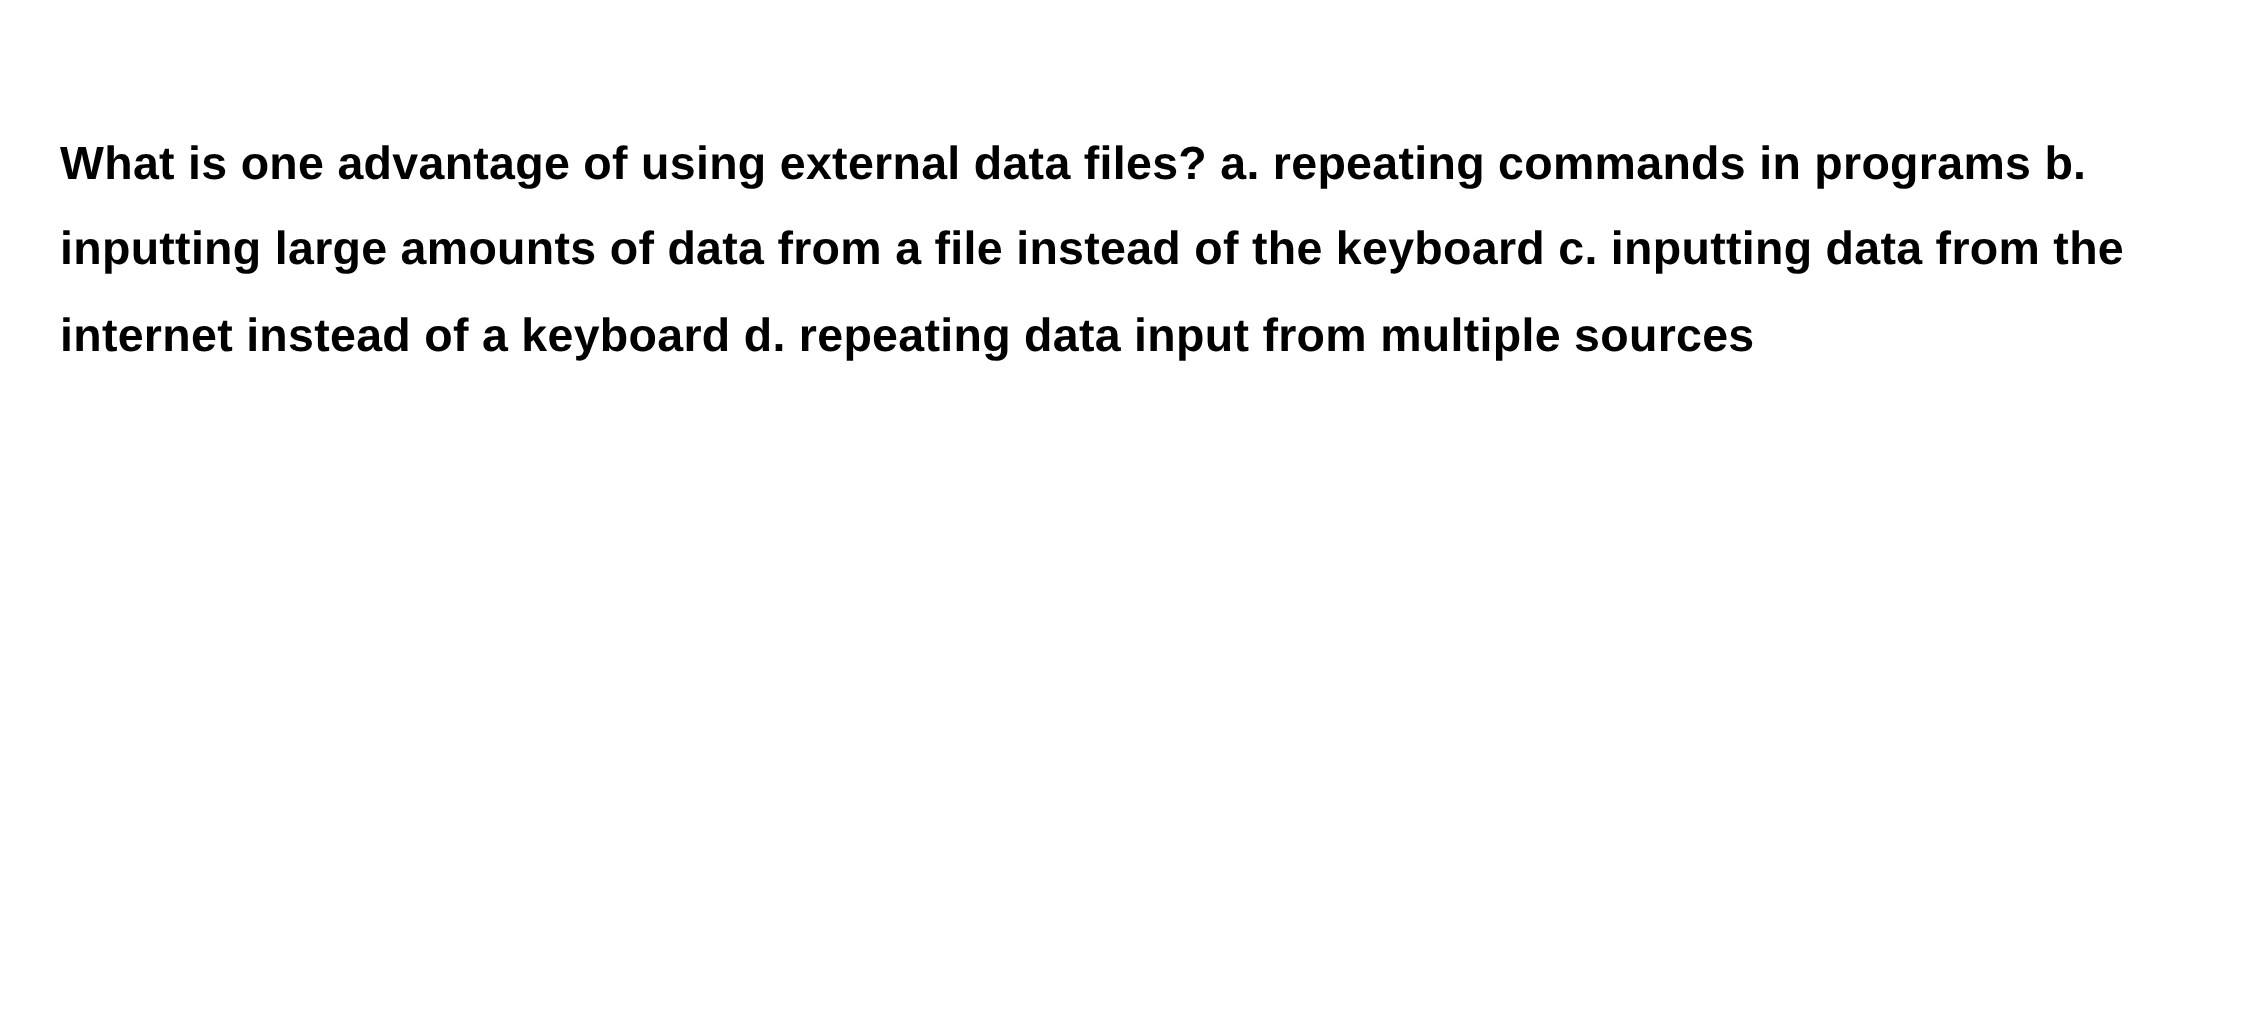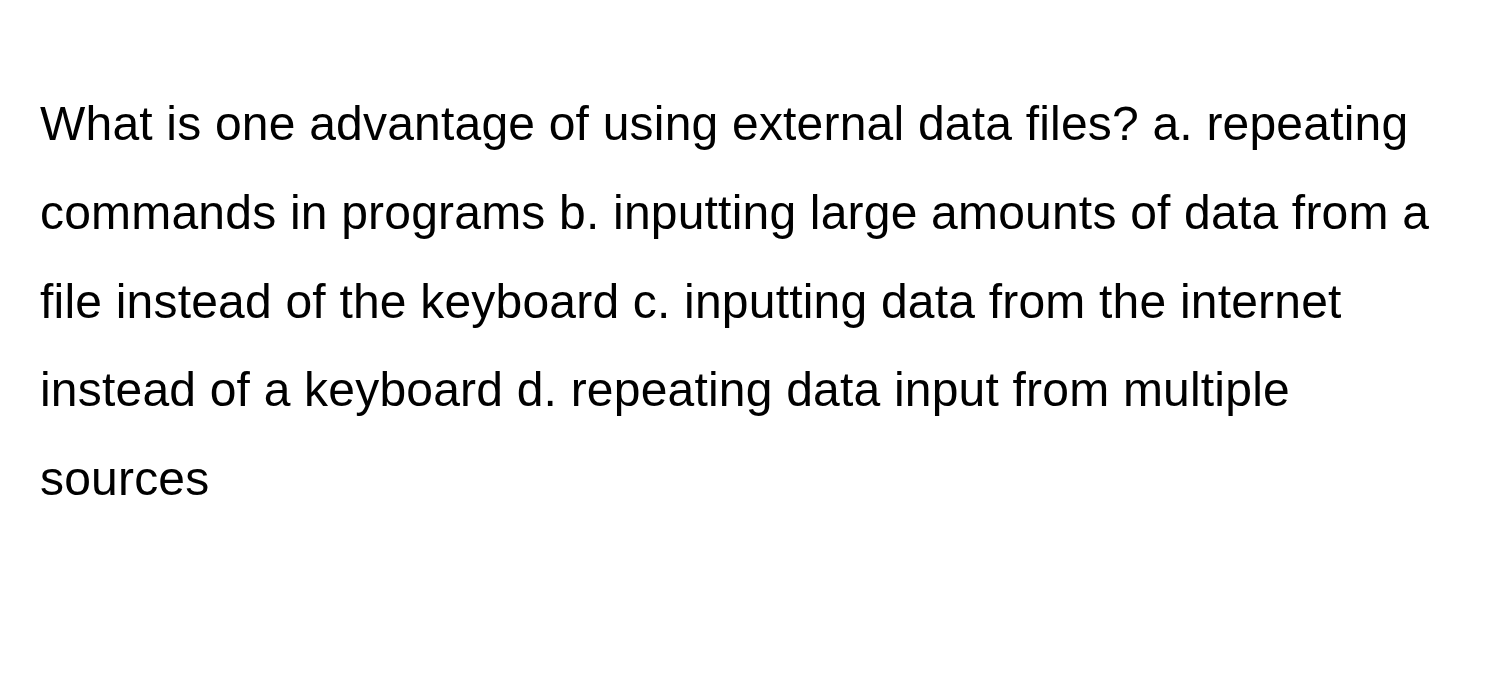--- a/index.html
+++ b/index.html
@@ -8,23 +8,23 @@
       box-sizing: border-box;
     }
     body {
       font-family: -apple-system, BlinkMacSystemFont, "Segoe UI", Helvetica, Arial, sans-serif;
       background: #ffffff;
       width: 1500px;
       height: 688px;
       padding: 80px 40px 40px 40px;
     }
     .question-text {
-      font-size: 48px;
+      font-size: 31px;
       line-height: 1.85;
       color: #000000;
-      font-weight: 400;
+      font-weight: 700;
       letter-spacing: 0.2px;
     }
   </style>
 </head>
 <body>
 
 <div class="question-text">What is one advantage of using external data files? a. repeating commands in programs b. inputting large amounts of data from a file instead of the keyboard c. inputting data from the internet instead of a keyboard d. repeating data input from multiple sources</div>
 
 </body></html>

